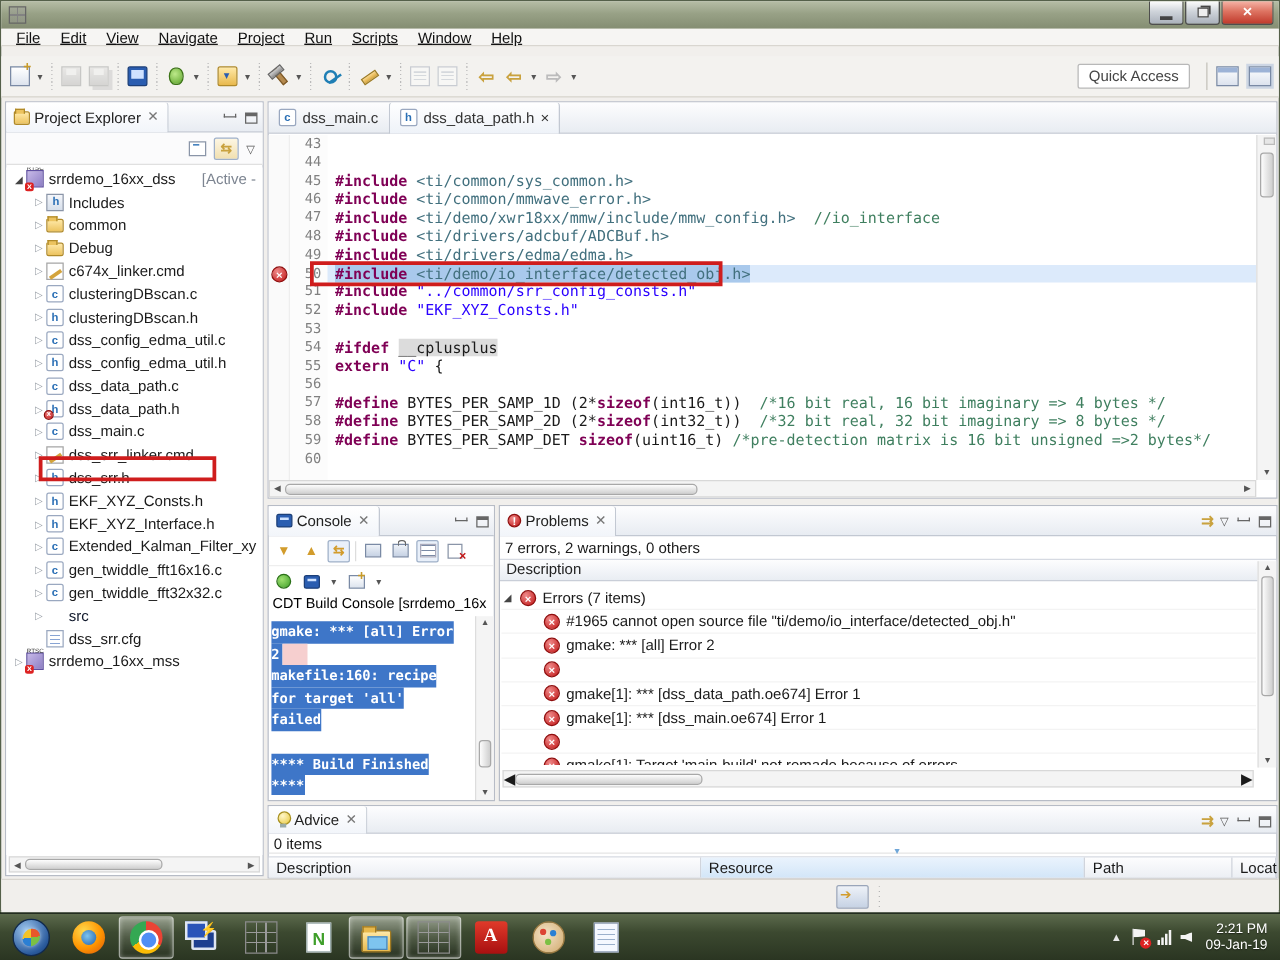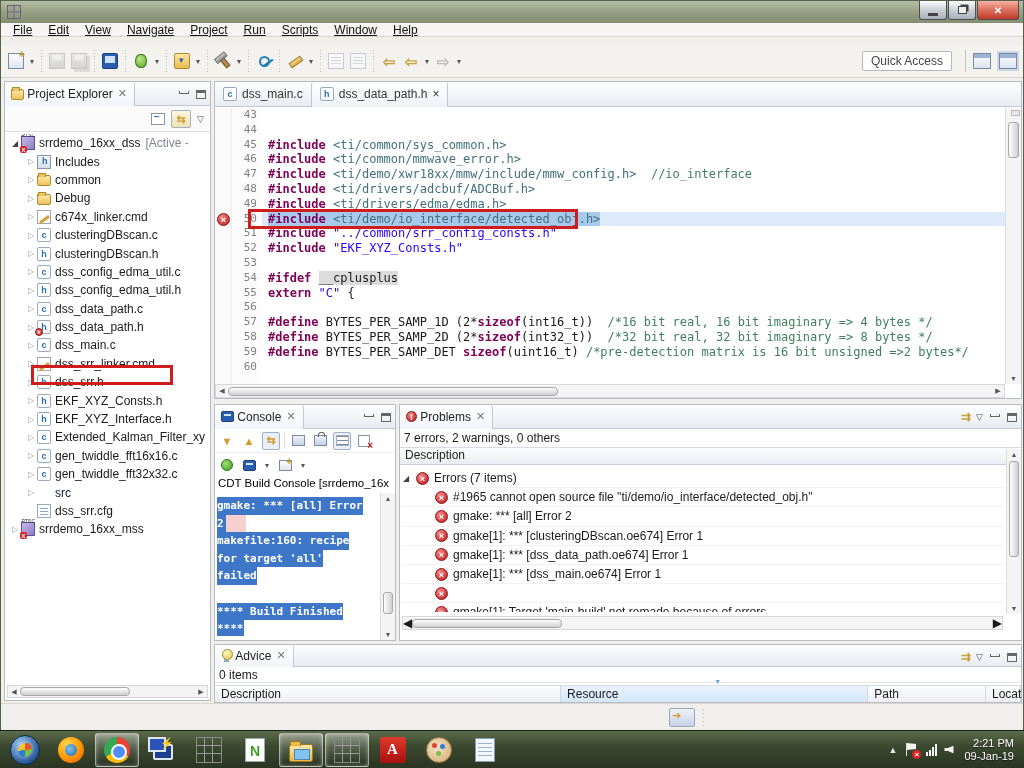--- a/index.html
+++ b/index.html
@@ -93,21 +93,21 @@
   #pexp { left:3px; top:80px; width:207px; height:620px; }
   #pexp-viewbar { height:26px; border-bottom:1px solid #e0e0e0; display:flex; align-items:center; justify-content:flex-end; gap:6px; padding-right:6px; background:#fbfbfc; }
   .vb-collapse { width:14px; height:12px; border:1px solid #8a95a8; background:#fff; position:relative; }
   .vb-collapse::after { content:"−"; position:absolute; left:2px; top:-3px; color:#2a6fb5; font-weight:bold; font-size:10px; }
   .vb-link { width:20px; height:18px; border:1px solid #9fb0c8; background:linear-gradient(#fdf6e3,#f1e0b0); border-radius:2px; color:#c9a23e; font-weight:bold; font-size:11px; text-align:center; line-height:16px; }
   #ptree { position:absolute; top:52px; left:0; right:0; bottom:16px; overflow:hidden; background:#fff; }
   .trow { height:18.4px; display:flex; align-items:center; white-space:nowrap; position:relative; }
   .trow .tw { width:12px; text-align:center; color:#9aa0a8; font-size:8px; flex:none; }
   .trow .tw.exp { color:#444; }
   .trow .lbl { margin-left:4px; font-size:12px; }
-  .trow .sfx { color:#7d8591; margin-left:5px; }
+  .trow .sfx { color:#7d8591; margin-left:21px; }
   .trow.dim .lbl { color:#0f172a; }
   .hscroll { position:absolute; left:2px; right:2px; bottom:2px; height:13px; background:#f4f4f4; border:1px solid #d8d8d8; display:flex; align-items:center; }
   .hscroll .arr { width:12px; font-size:7px; color:#555; text-align:center; }
   .hscroll .thumb { height:9px; background:linear-gradient(#fdfdfd,#cfcfcf); border:1px solid #a8a8a8; border-radius:4px; }
   .vscroll { position:absolute; top:0; bottom:0; right:0; width:15px; background:#f4f4f4; border-left:1px solid #ddd; }
   .vscroll .arr { position:absolute; left:0; right:0; text-align:center; font-size:7px; color:#555; }
   .vscroll .thumb { position:absolute; left:2px; right:2px; background:linear-gradient(90deg,#fdfdfd,#cfcfcf); border:1px solid #a8a8a8; border-radius:3px; }
   .redbox { position:absolute; border:3px solid #cf1d1d; pointer-events:none; z-index:5; }
 
   
@@ -617,21 +617,20 @@
         <div class="prow" style="padding-left: 34px;">
           <span class="err-ico">×</span>
           <span>#1965 cannot open source file "ti/demo/io_interface/detected_obj.h"</span>
         </div>
         <div class="prow" style="padding-left: 34px;">
           <span class="err-ico">×</span>
           <span>gmake: *** [all] Error 2</span>
         </div>
         <div class="prow" style="padding-left: 34px;">
           <span class="err-ico">×</span>
-          <span>gmake[1]: *** [clusteringDBscan.oe674] Error 1</span>
         </div>
         <div class="prow" style="padding-left: 34px;">
           <span class="err-ico">×</span>
           <span>gmake[1]: *** [dss_data_path.oe674] Error 1</span>
         </div>
         <div class="prow" style="padding-left: 34px;">
           <span class="err-ico">×</span>
           <span>gmake[1]: *** [dss_main.oe674] Error 1</span>
         </div>
         <div class="prow" style="padding-left: 34px;">

